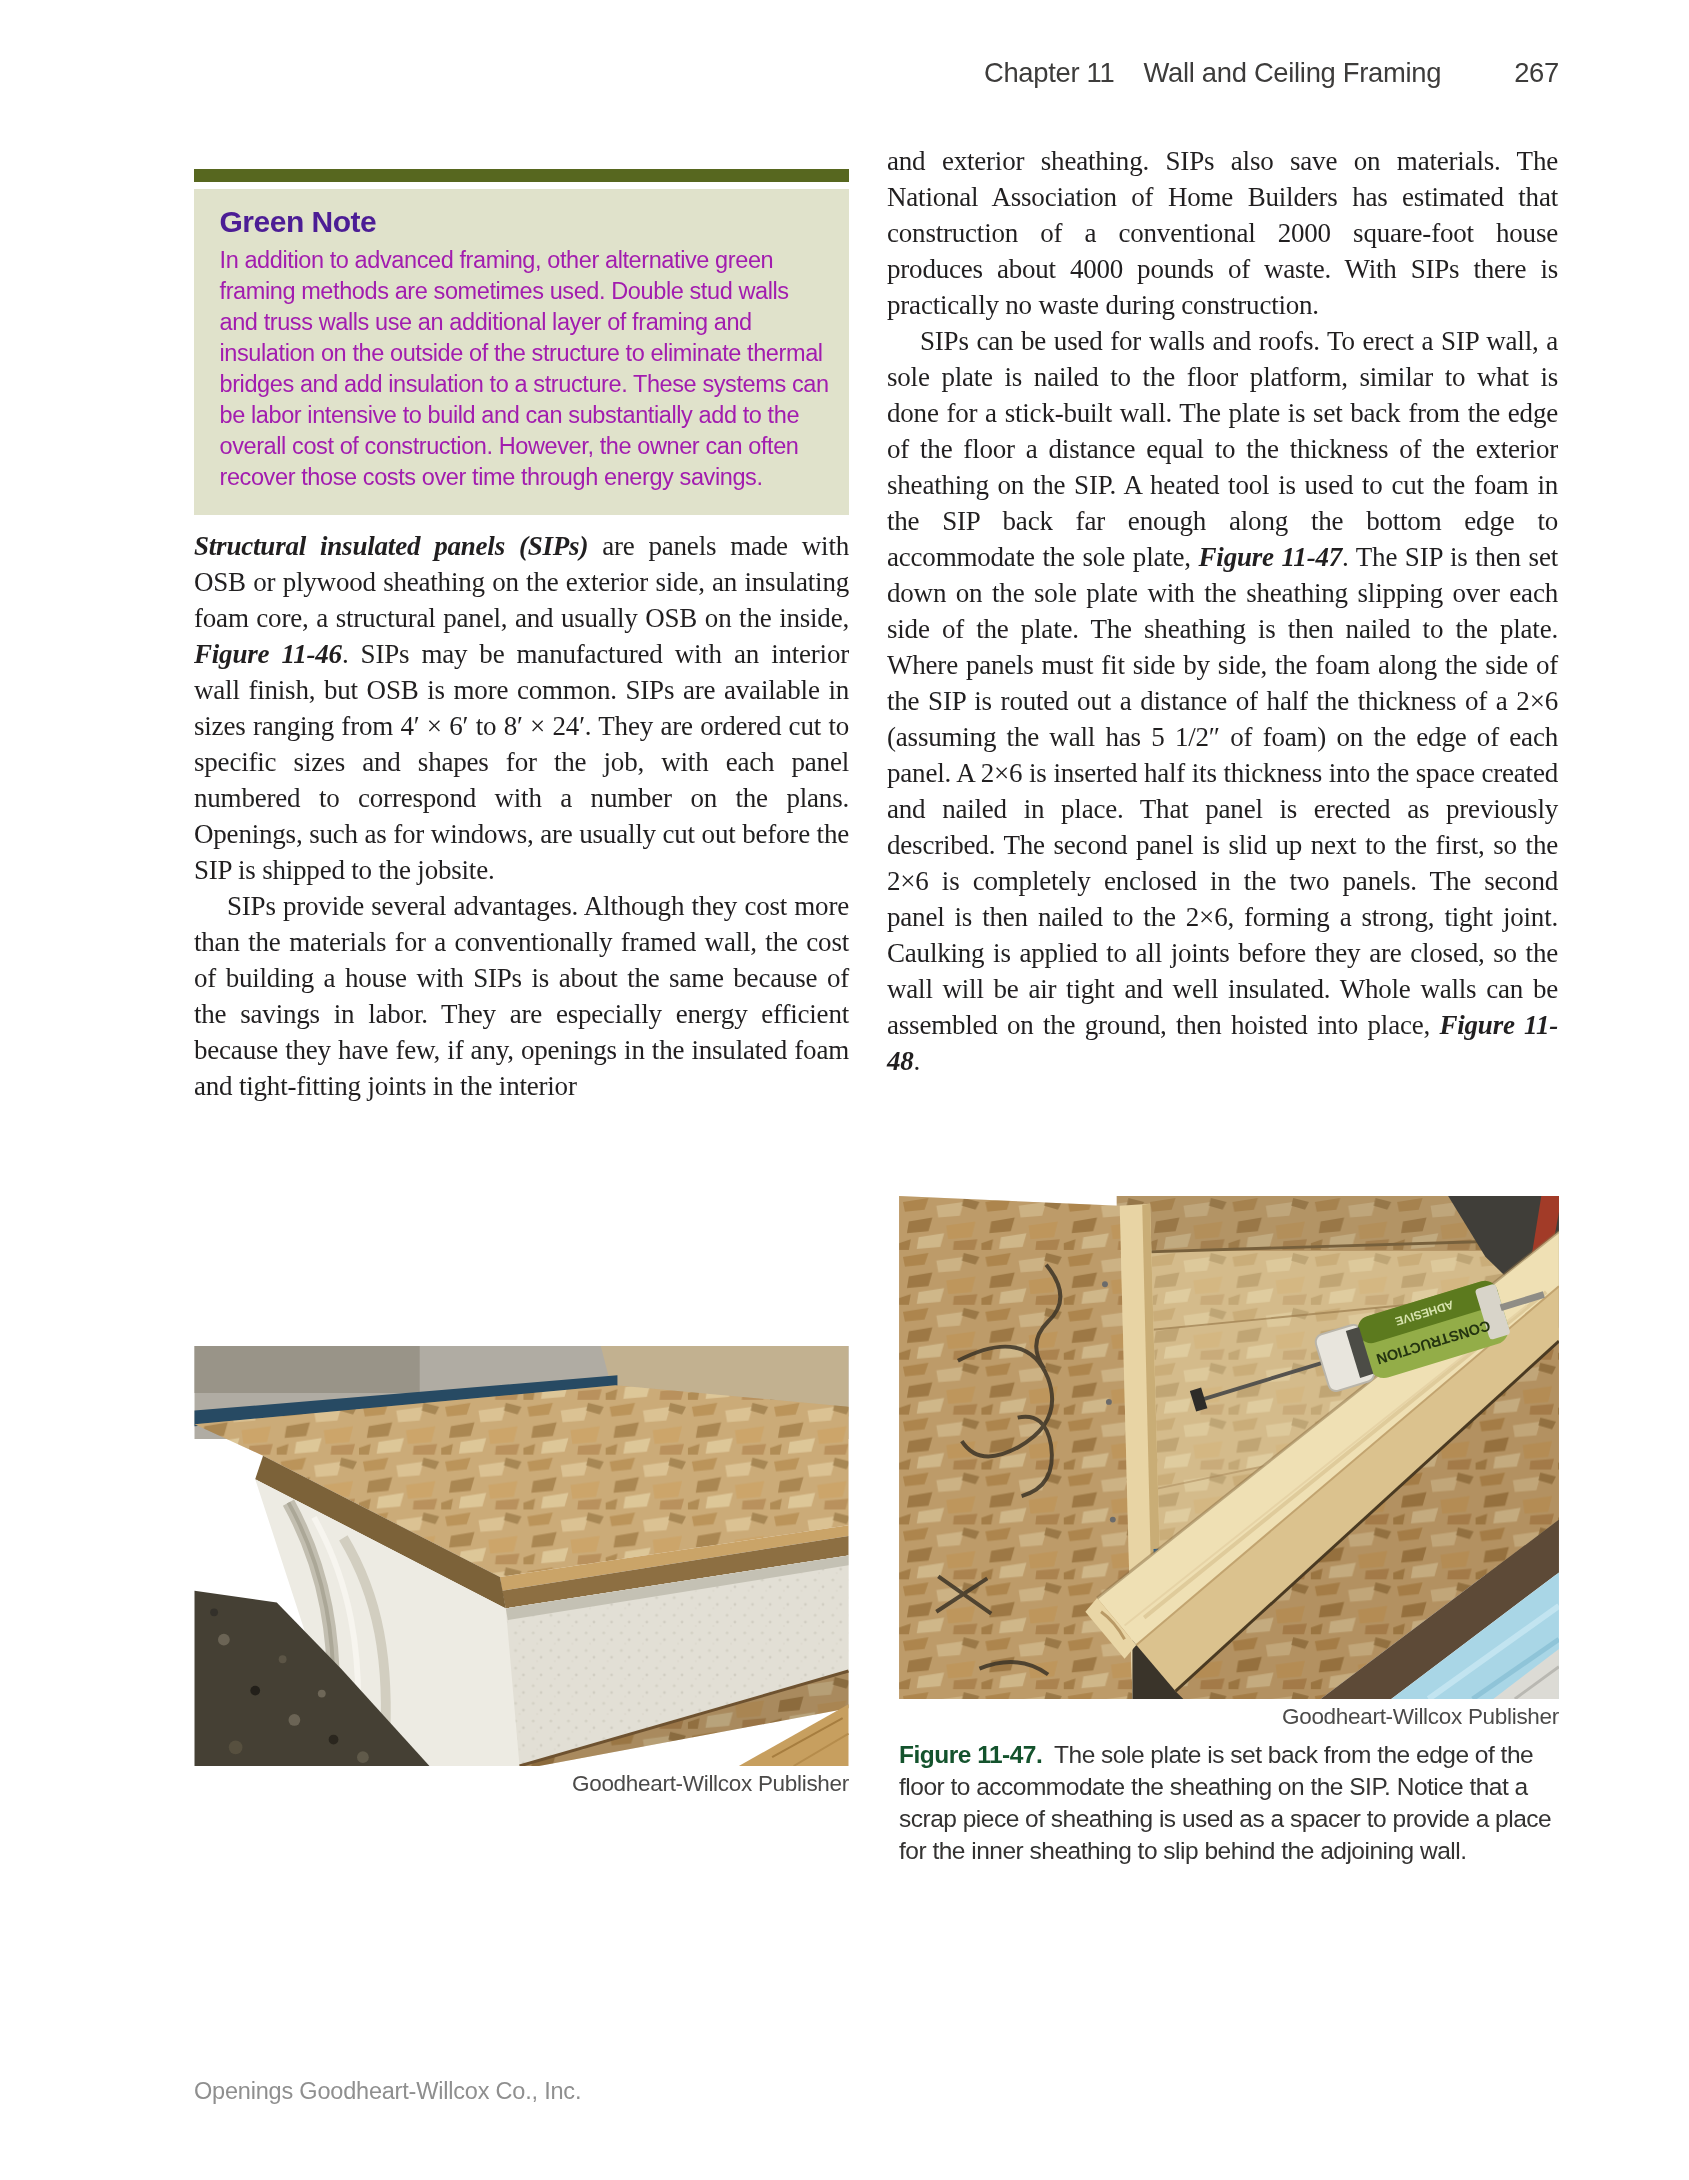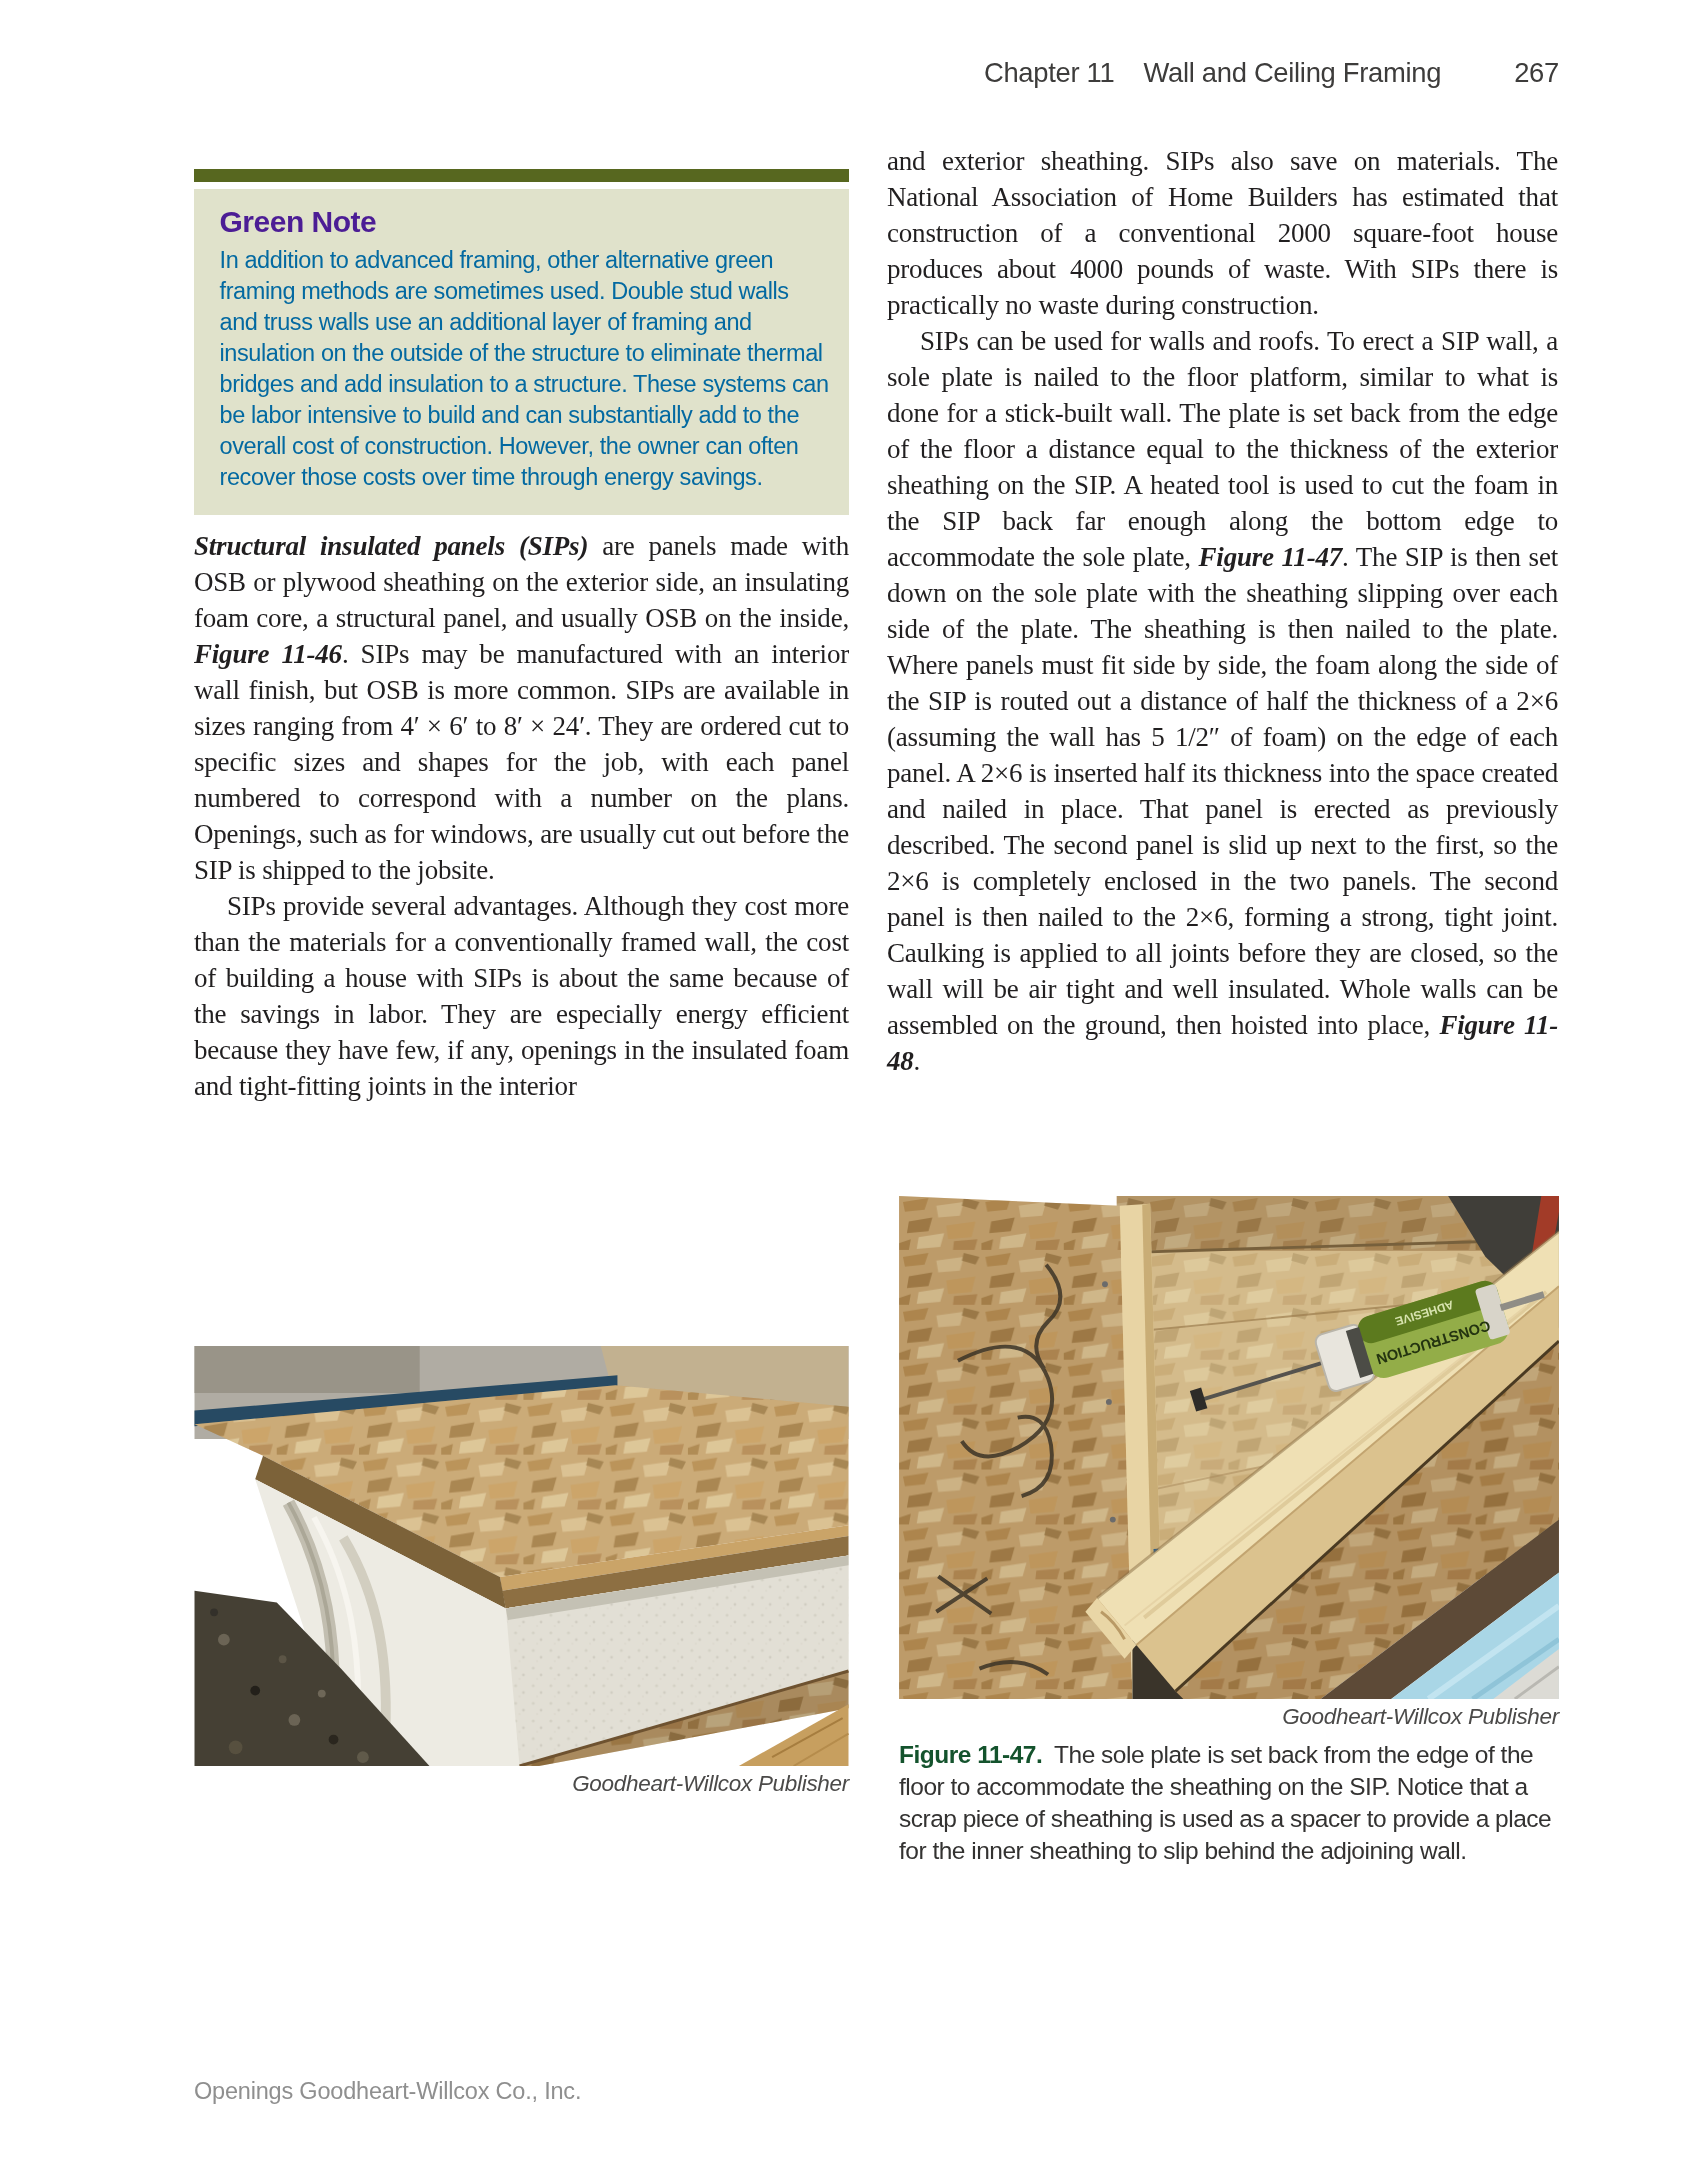--- a/index.html
+++ b/index.html
@@ -12,37 +12,37 @@
   .hdr .n{margin-left:73px;}
   
   .colL{position:absolute;left:194px;top:169px;width:655px;}
   .colR{position:absolute;left:887px;top:143px;width:671px;}
   
   .nbar{height:12.7px;background:#57671f;}
   .nbox{background:#e0e2cb;margin-top:7.8px;padding:15.7px 19.6px 21.6px 25.5px;}
   .ntitle{font-family:"Liberation Sans",sans-serif;font-weight:bold;font-size:30px;
           color:#4c1d95;letter-spacing:-0.5px;margin:0 0 5.9px 0;}
   .nbody{font-family:"Liberation Sans",sans-serif;font-size:23.5px;line-height:31px;
-         color:#0369a1;letter-spacing:-0.4px;text-align:left;margin:0;}
+         color:#a21caf;letter-spacing:-0.4px;text-align:left;margin:0;}
   
   .shead{font-family:"Liberation Sans",sans-serif;font-weight:bold;font-size:45px;
          line-height:52px;color:#1c5a9c;letter-spacing:-0.8px;margin:35px 0 0 0;width:461px;}
   
   .bp{font-size:27px;line-height:36px;color:#211f20;text-align:justify;margin:13.7px 0 0 0;
       letter-spacing:-0.2px;}
   .bp.ind{text-indent:33px;margin:0;}
   .bp .bi{font-weight:bold;font-style:italic;}
   .bp .b{font-weight:bold;font-style:italic;}
   .colR .bp{margin:0;}
   
   .fig{position:absolute;}
   .fig46{left:194px;top:1346px;width:655px;}
   .fig47{left:899px;top:1196px;width:660px;}
   .photo{display:block;}
-  .credit{font-family:"Liberation Sans",sans-serif;font-style:italic;font-size:22.5px;
+  .credit{font-family:"Liberation Sans",sans-serif;font-size:22.5px;
           color:#4b4a49;text-align:right;margin-top:4.9px;letter-spacing:-0.3px;}
   .cap{font-family:"Liberation Sans",sans-serif;font-size:24.5px;line-height:32px;
        color:#333231;margin-top:8.8px;letter-spacing:-0.5px;}
   .cap .flabel{font-weight:bold;color:#14532d;margin-right:11.8px;}
   
   .foot{position:absolute;left:194px;top:2078px;font-family:"Liberation Sans",sans-serif;
         font-size:23.5px;color:#8f8f8f;letter-spacing:-0.2px;}
 </style>
 </head>
 <body>

